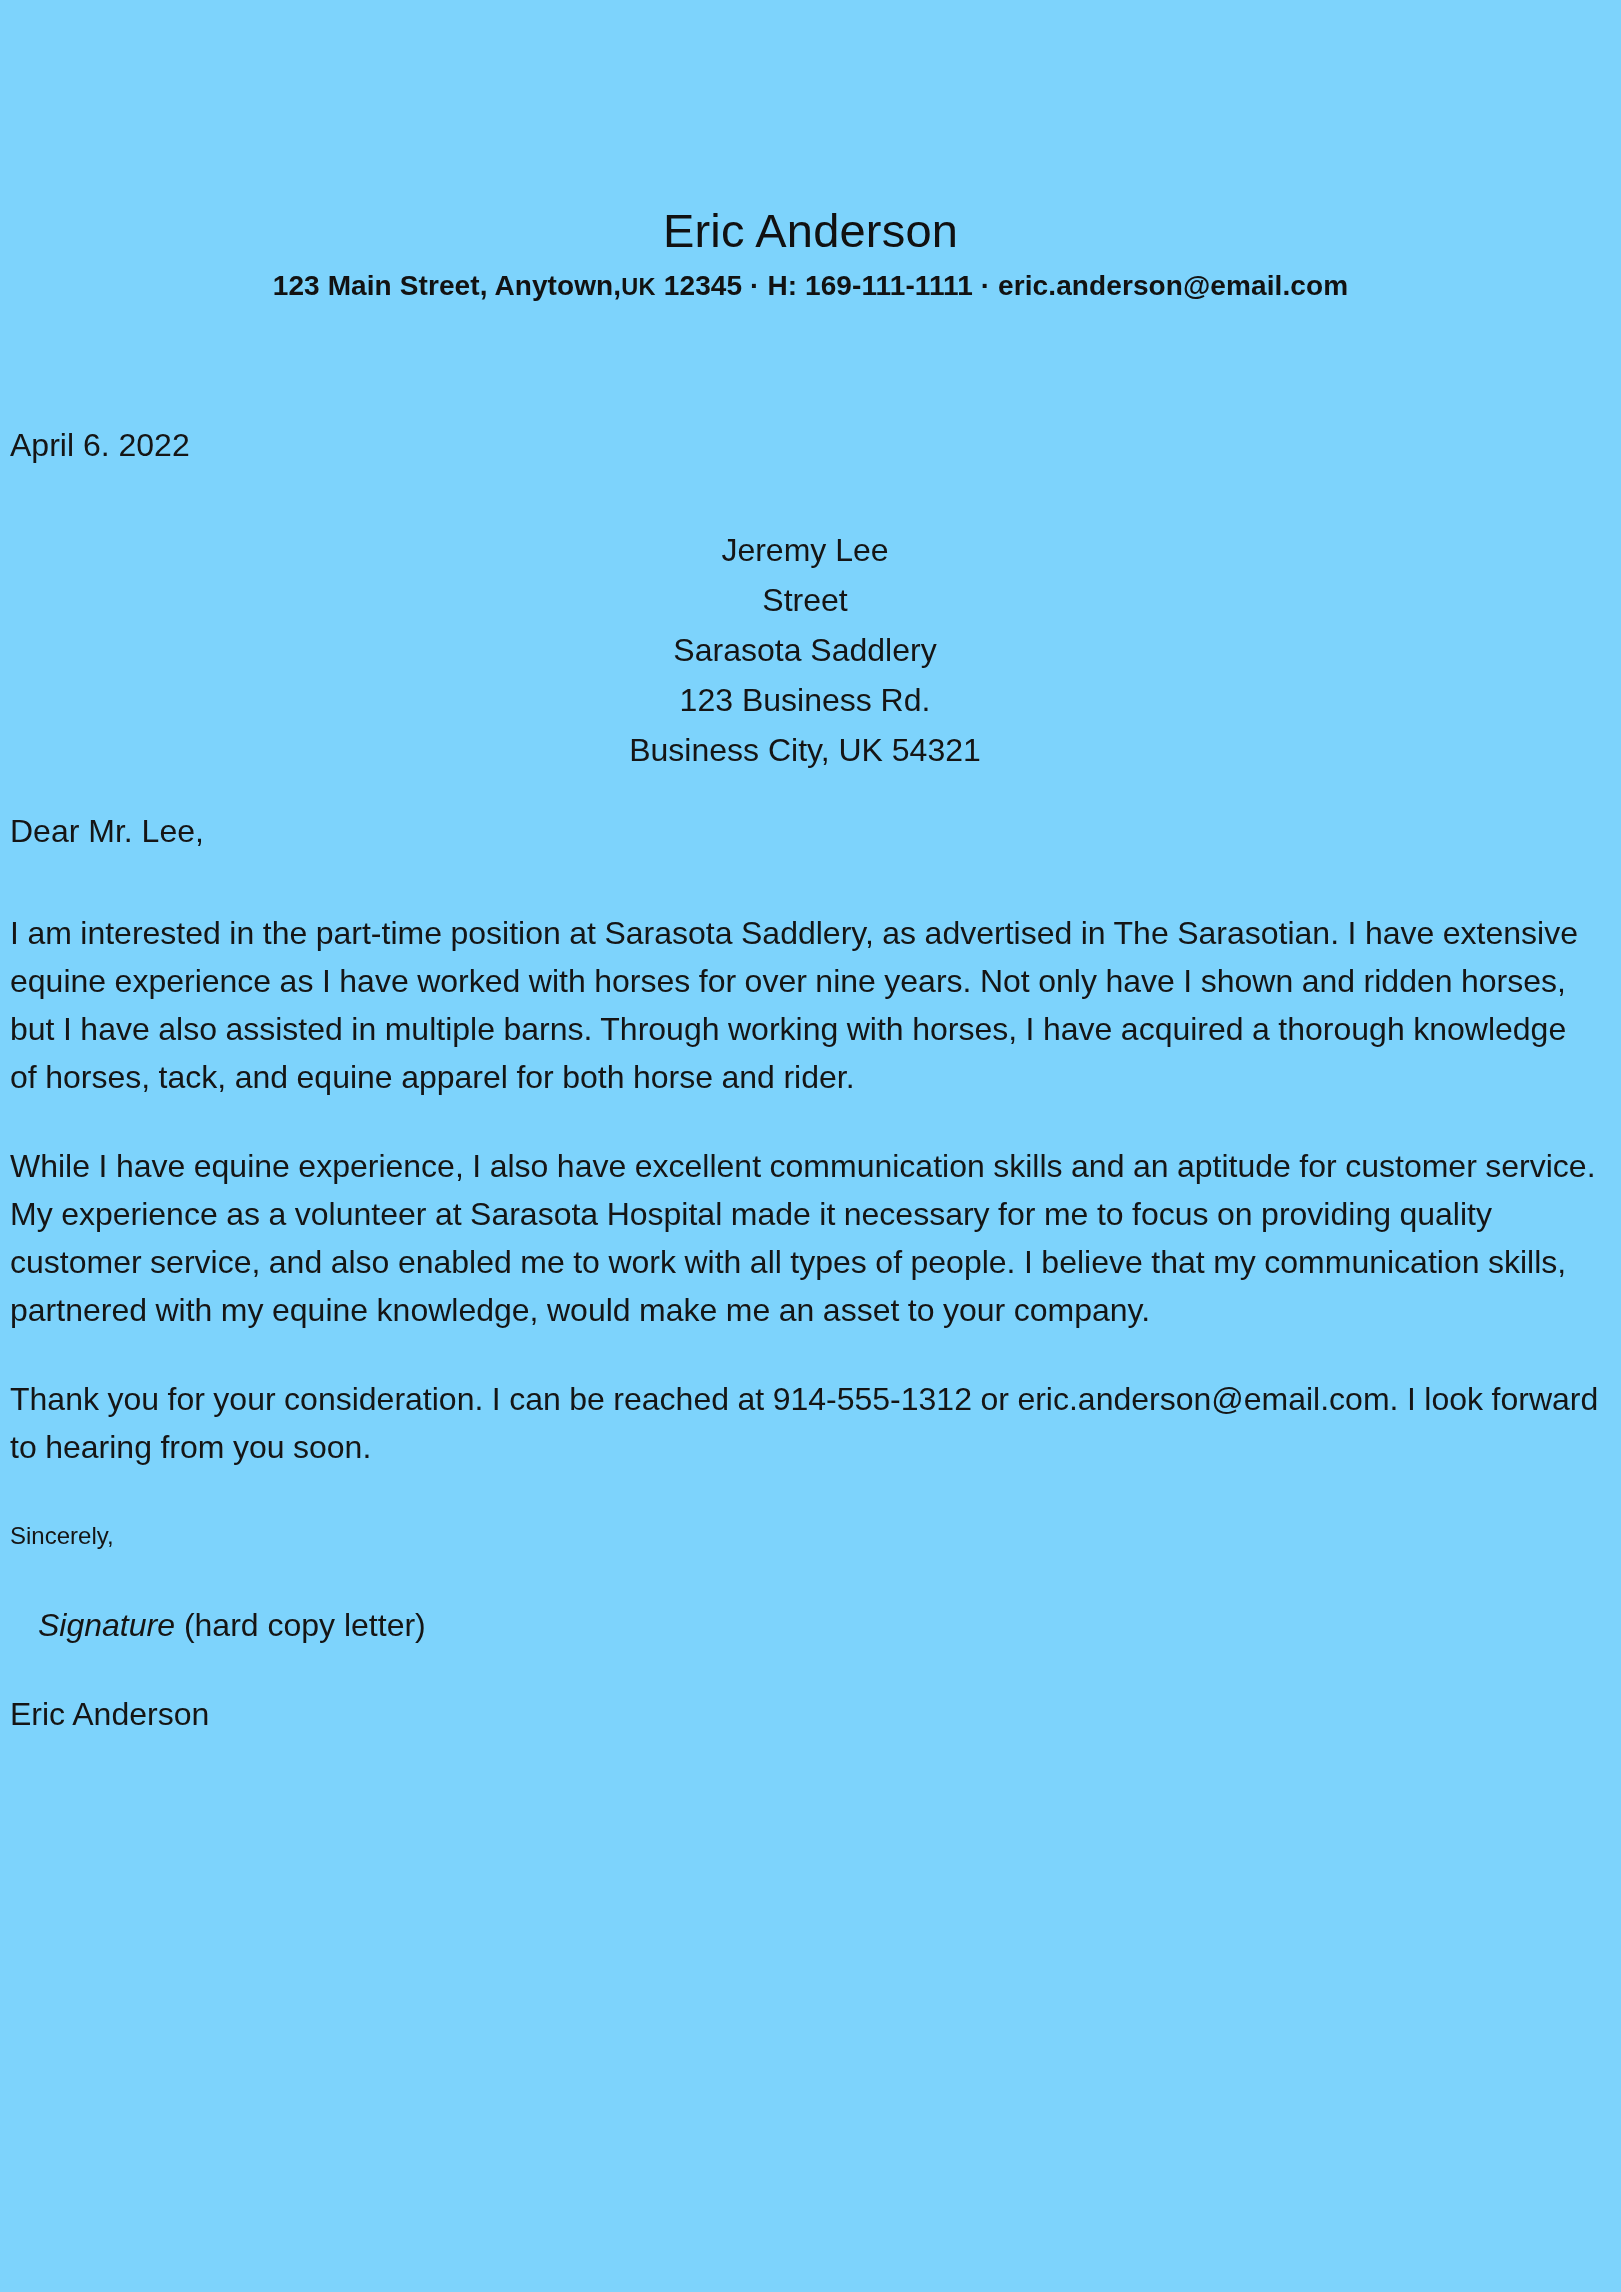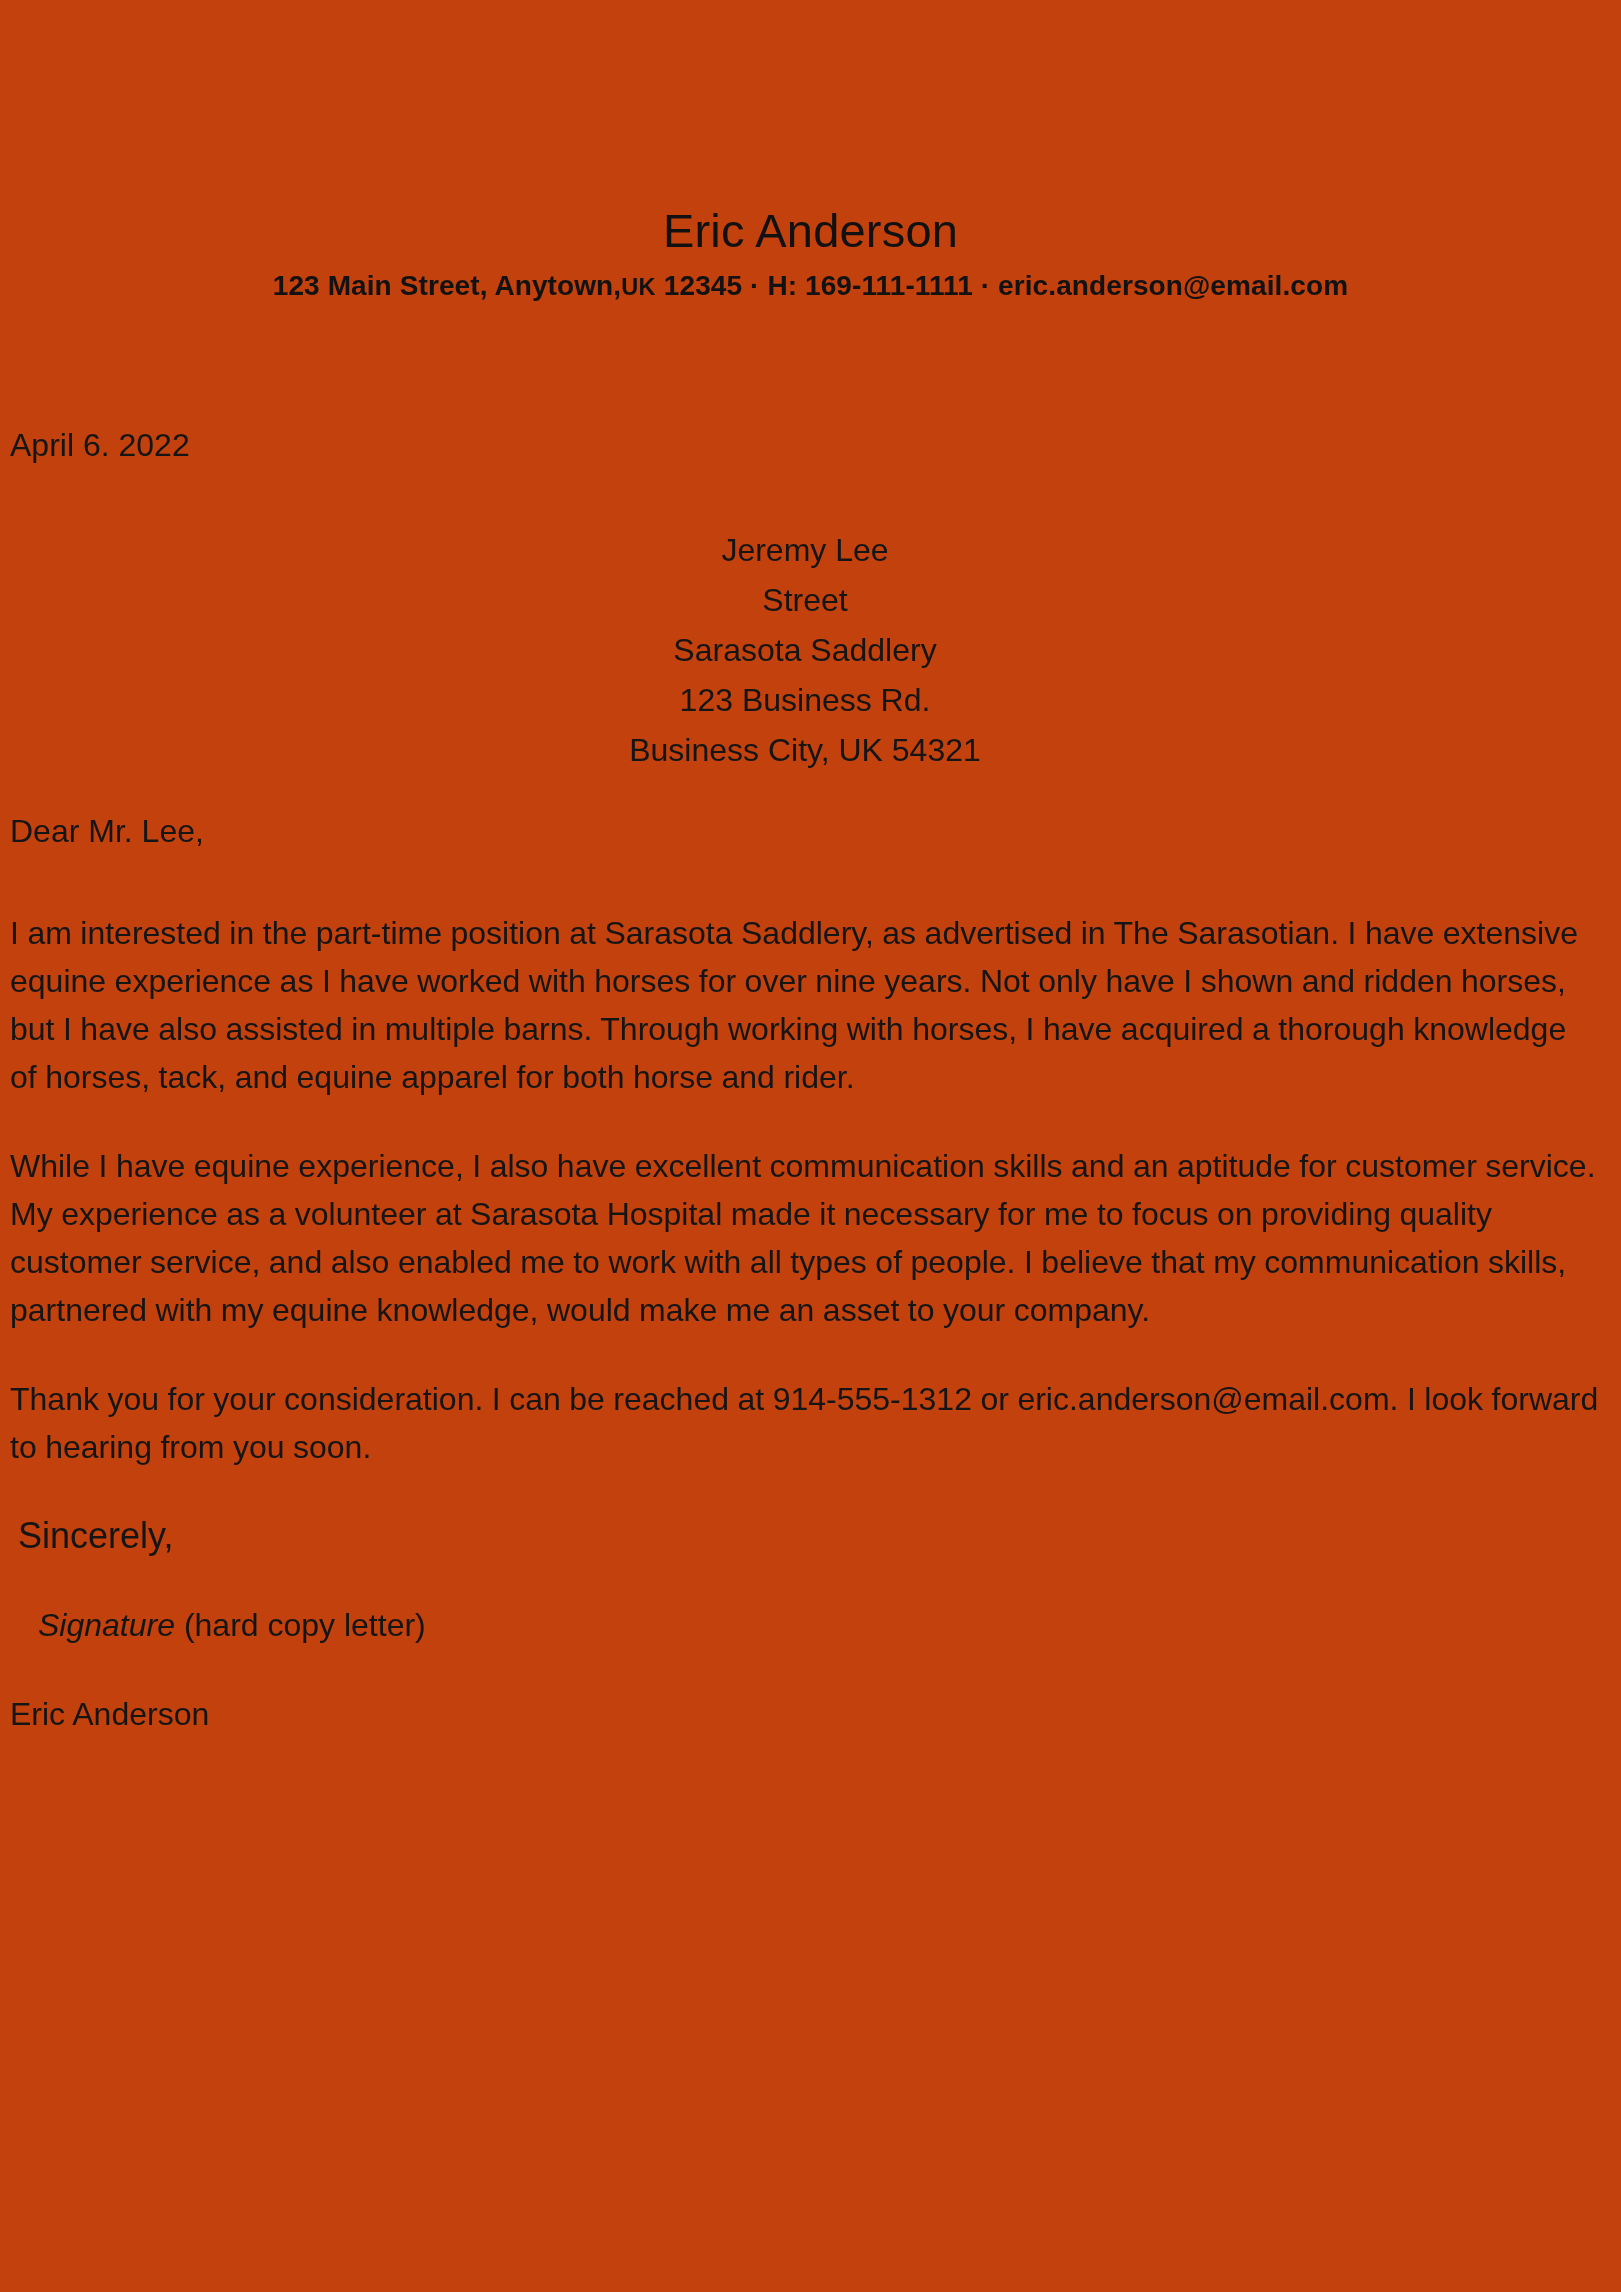--- a/index.html
+++ b/index.html
@@ -13,21 +13,21 @@
     font-family: "Liberation Sans", sans-serif;
     color: #151515;
     -webkit-font-smoothing: antialiased;
     overflow: hidden;
   }
 
   .page {
     position: relative;
     width: 1621px;
     height: 2293px;
-    background: #c2410c;
+    background: #7dd3fc;
     box-sizing: border-box;
     padding: 0;
   }
 
   
   .letterhead {
     position: absolute;
     left: 0;
     top: 202px;
     width: 1621px;
@@ -92,23 +92,23 @@
     line-height: 48px;
     margin: 12px 0 41px 0;
     text-align: left;
     word-spacing: -0.4px;
   }
   .body-paragraph:last-child {
     margin-bottom: 0;
   }
 
   .closing-line {
-    font-size: 36px;
+    font-size: 24px;
     line-height: 48px;
-    margin: 0 0 41px 8px;
+    margin: 0 0 41px 0;
   }
   .signature-line {
     font-size: 32px;
     line-height: 48px;
     margin: 0 0 41px 0;
   }
   .signature-italic {
     font-style: italic;
     margin-left: 28px;
   }

